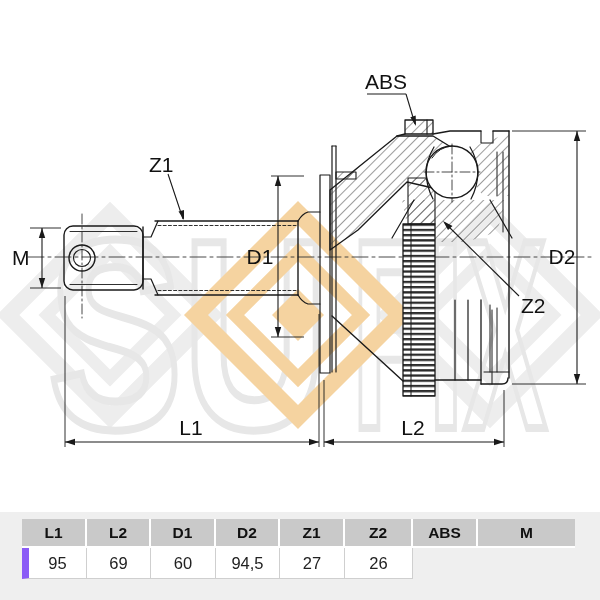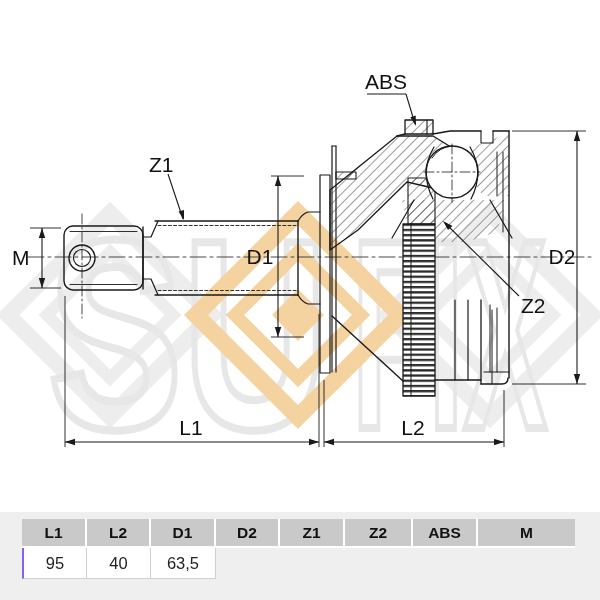--- a/index.html
+++ b/index.html
@@ -12,21 +12,21 @@
   .panel{position:absolute;left:0;top:512px;width:600px;height:88px;background:#efefef;}
   .spec-table{position:absolute;left:22px;top:7px;width:553px;}
   .grid{display:grid;grid-template-columns:65px 64px 65px 64px 65px 68px 65px 97px;}
   .hcell{box-sizing:border-box;height:29px;background:#c9c9c9;color:#111;
          font-size:15.5px;font-weight:bold;display:flex;align-items:center;justify-content:center;
          border-right:2px solid #fff;border-bottom:2px solid #fff;}
   .hcell:last-child{border-right:none;}
   .vcell{box-sizing:border-box;height:31px;background:#ffffff;color:#222;
          font-size:16.5px;display:flex;align-items:center;justify-content:center;
          border-right:1px solid #cfcfcf;border-bottom:1px solid #cfcfcf;}
-  .vcell:first-child{border-left:2px solid #8b5cf6;}
+  .vcell:first-child{border-left:7px solid #8b5cf6;}
 </style>
 </head>
 <body>
 
 <div id="stage">
 <svg width="600" height="600" viewBox="0 0 600 600">
   <defs>
     <pattern id="hatch" patternUnits="userSpaceOnUse" width="7" height="7" patternTransform="rotate(45)">
       <line x1="0" y1="0" x2="0" y2="7" stroke="#3a3a3a" stroke-width="1"></line>
     </pattern>
@@ -213,18 +213,21 @@
       <div class="hcell">L2</div>
       <div class="hcell">D1</div>
       <div class="hcell">D2</div>
       <div class="hcell">Z1</div>
       <div class="hcell">Z2</div>
       <div class="hcell">ABS</div>
       <div class="hcell">M</div>
     </div>
     <div class="grid">
       <div class="vcell">95</div>
-      <div class="vcell">40</div>
-      <div class="vcell">63,5</div>
+      <div class="vcell">69</div>
+      <div class="vcell">60</div>
+      <div class="vcell">94,5</div>
+      <div class="vcell">27</div>
+      <div class="vcell">26</div>
     </div>
   </div>
 </div>
 </div>
 
 </body></html>

